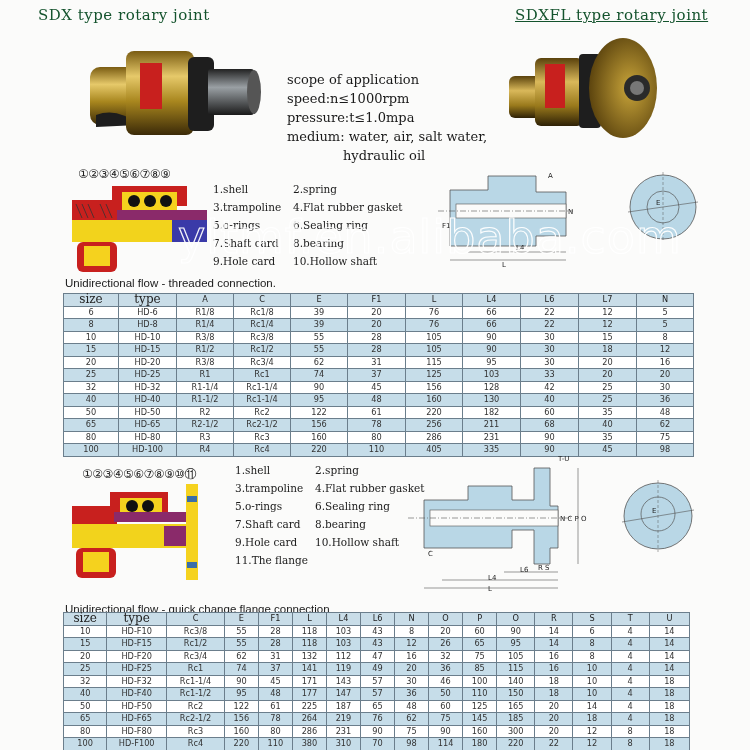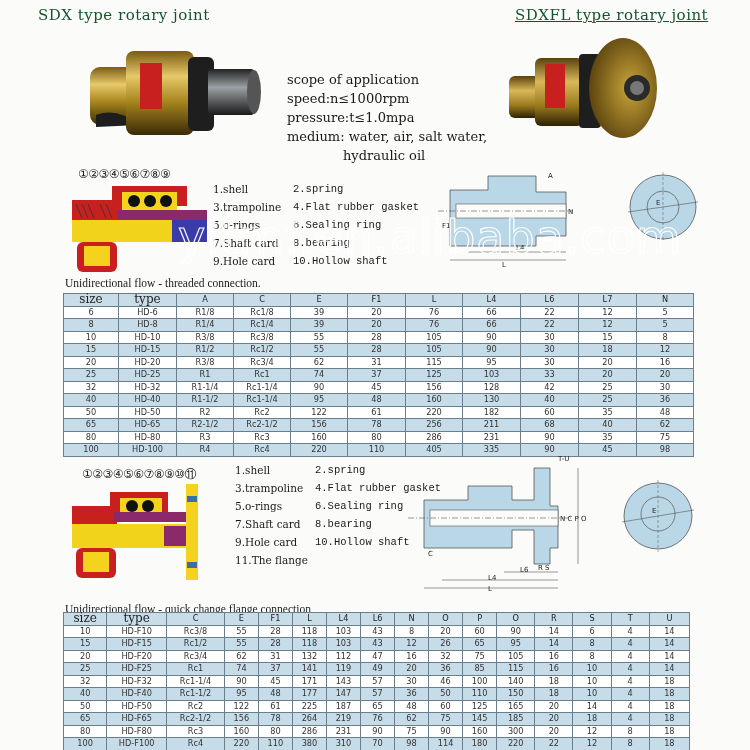--- a/index.html
+++ b/index.html
@@ -4,22 +4,22 @@
 <style>
   html, body { margin:0; padding:0; }
   body { width:750px; height:750px; background:#fbfbfa; position:relative; overflow:hidden; font-family:"DejaVu Serif", serif; color:#222; }
   .abs { position:absolute; }
   .title { font-family:"DejaVu Serif", serif; font-size:15px; letter-spacing:0.5px; color:#14532d; }
   .spec { font-family:"DejaVu Serif", serif; font-size:13px; line-height:19px; color:#1a1a1a; }
   .spec div { white-space:nowrap; }
   .parts { font-family:"DejaVu Serif", serif; font-size:10.5px; color:#1a1a1a; }
   .parts .row { display:flex; height:18px; align-items:flex-start; }
   .parts .c1 { width:80px; white-space:nowrap; }
-  .parts .c2 { white-space:nowrap;font-family:Liberation Mono, monospace; }
-  .section { font-family:Liberation Serif, serif; font-size:11.5px; color:#1a1a1a; white-space:nowrap; }
+  .parts .c2 { white-space:nowrap; }
+  .section { font-family:Liberation Sans, sans-serif; font-size:11.5px; color:#1a1a1a; white-space:nowrap; }
   table.spec-table { border-collapse:collapse; font-family:"DejaVu Sans", sans-serif; font-size:8.2px; color:#333; table-layout:fixed; }
   table.spec-table td, table.spec-table th { border:1px solid #6b7e8c; text-align:center; padding:0; height:11.5px; line-height:11px; font-weight:normal; }
   table.spec-table th { background:#c9dde8; color:#222; }
   table.spec-table th.first { font-family:"DejaVu Serif", serif; font-size:12px; }
   table.spec-table tr.odd td { background:#ffffff; }
   table.spec-table tr.even td { background:#c6dde9; }
   .wm { font-family:"DejaVu Sans", sans-serif; font-size:46px; color:transparent; -webkit-text-stroke:1.2px rgba(255,255,255,0.95); letter-spacing:1px; white-space:nowrap; }
   .circle-num { font-family:"DejaVu Sans", sans-serif; font-size:12px; color:#222; letter-spacing:-0.5px; white-space:nowrap; }
 </style>
 </head>

